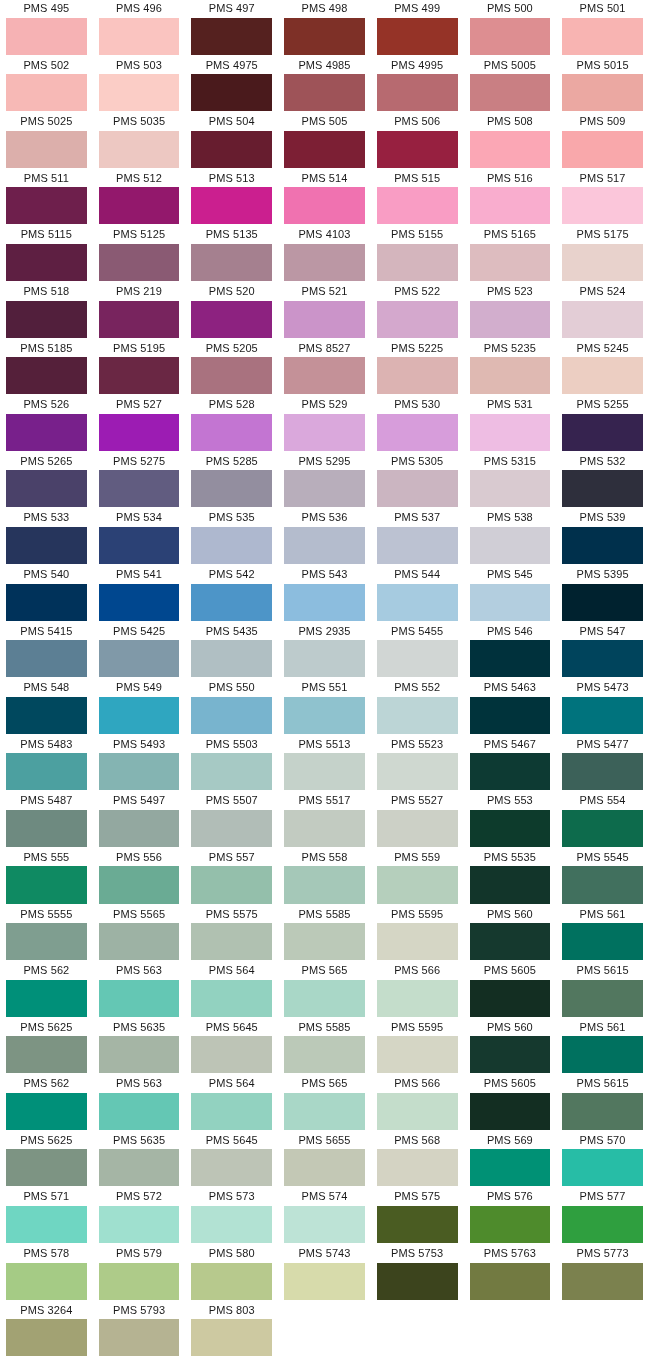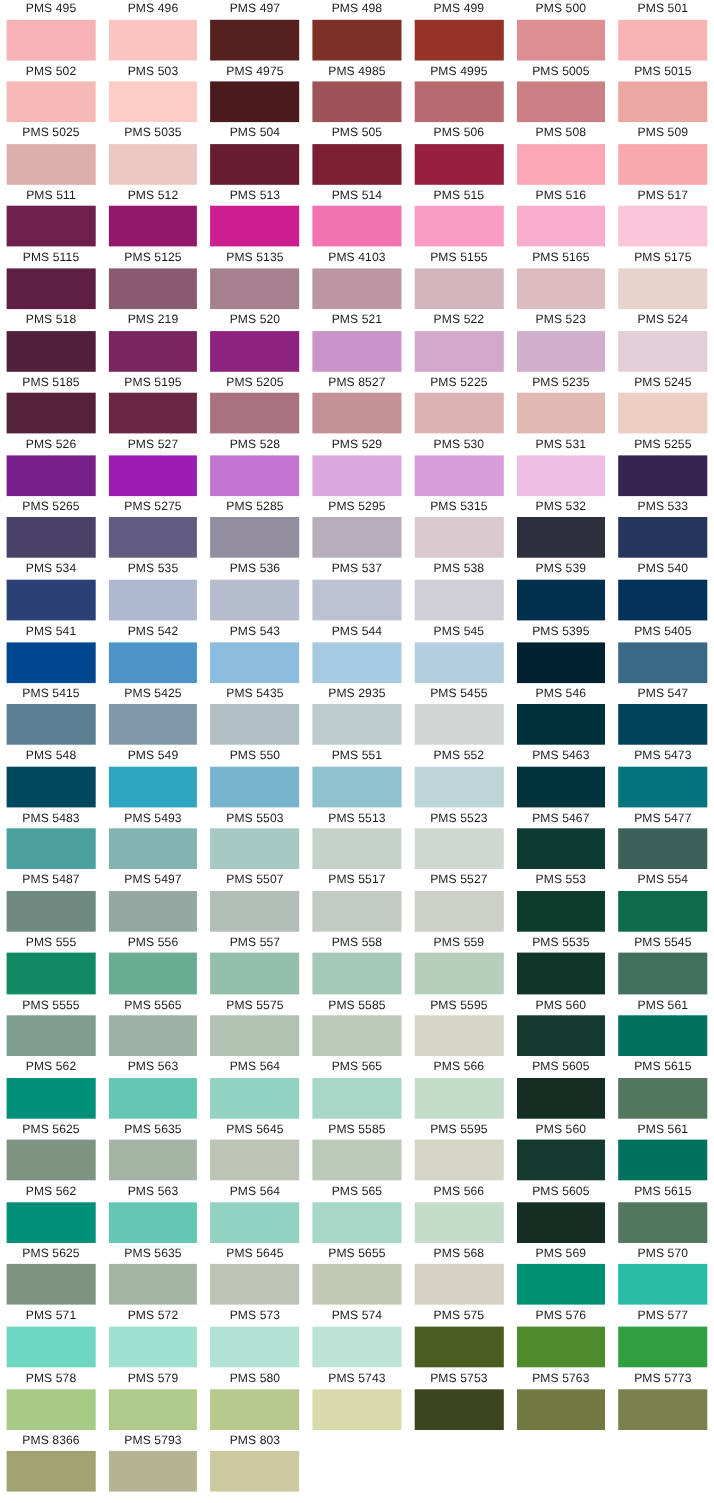--- a/index.html
+++ b/index.html
@@ -285,20 +285,24 @@
     </div>
     <div class="swatch-cell">
       <div class="swatch-label">PMS 5285</div>
       <div class="swatch-color" style="background-color: rgb(147, 142, 159);"></div>
     </div>
     <div class="swatch-cell">
       <div class="swatch-label">PMS 5295</div>
       <div class="swatch-color" style="background-color: rgb(184, 174, 187);"></div>
     </div>
     <div class="swatch-cell">
+      <div class="swatch-label">PMS 5305</div>
+      <div class="swatch-color" style="background-color: rgb(203, 181, 193);"></div>
+    </div>
+    <div class="swatch-cell">
       <div class="swatch-label">PMS 5315</div>
       <div class="swatch-color" style="background-color: rgb(217, 202, 208);"></div>
     </div>
     <div class="swatch-cell">
       <div class="swatch-label">PMS 532</div>
       <div class="swatch-color" style="background-color: rgb(46, 47, 60);"></div>
     </div>
     <div class="swatch-cell">
       <div class="swatch-label">PMS 533</div>
       <div class="swatch-color" style="background-color: rgb(38, 53, 92);"></div>
@@ -349,24 +353,20 @@
     </div>
     <div class="swatch-cell">
       <div class="swatch-label">PMS 545</div>
       <div class="swatch-color" style="background-color: rgb(179, 206, 223);"></div>
     </div>
     <div class="swatch-cell">
       <div class="swatch-label">PMS 5395</div>
       <div class="swatch-color" style="background-color: rgb(0, 34, 47);"></div>
     </div>
     <div class="swatch-cell">
-      <div class="swatch-label">PMS 5405</div>
-      <div class="swatch-color" style="background-color: rgb(58, 106, 134);"></div>
-    </div>
-    <div class="swatch-cell">
       <div class="swatch-label">PMS 5415</div>
       <div class="swatch-color" style="background-color: rgb(92, 127, 148);"></div>
     </div>
     <div class="swatch-cell">
       <div class="swatch-label">PMS 5425</div>
       <div class="swatch-color" style="background-color: rgb(128, 153, 168);"></div>
     </div>
     <div class="swatch-cell">
       <div class="swatch-label">PMS 5435</div>
       <div class="swatch-color" style="background-color: rgb(176, 191, 195);"></div>
@@ -689,21 +689,21 @@
     </div>
     <div class="swatch-cell">
       <div class="swatch-label">PMS 5763</div>
       <div class="swatch-color" style="background-color: rgb(114, 122, 65);"></div>
     </div>
     <div class="swatch-cell">
       <div class="swatch-label">PMS 5773</div>
       <div class="swatch-color" style="background-color: rgb(123, 129, 78);"></div>
     </div>
     <div class="swatch-cell">
-      <div class="swatch-label">PMS 8366</div>
+      <div class="swatch-label">PMS 3264</div>
       <div class="swatch-color" style="background-color: rgb(162, 162, 115);"></div>
     </div>
     <div class="swatch-cell">
       <div class="swatch-label">PMS 5793</div>
       <div class="swatch-color" style="background-color: rgb(181, 179, 146);"></div>
     </div>
     <div class="swatch-cell">
       <div class="swatch-label">PMS 803</div>
       <div class="swatch-color" style="background-color: rgb(205, 201, 161);"></div>
     </div>

